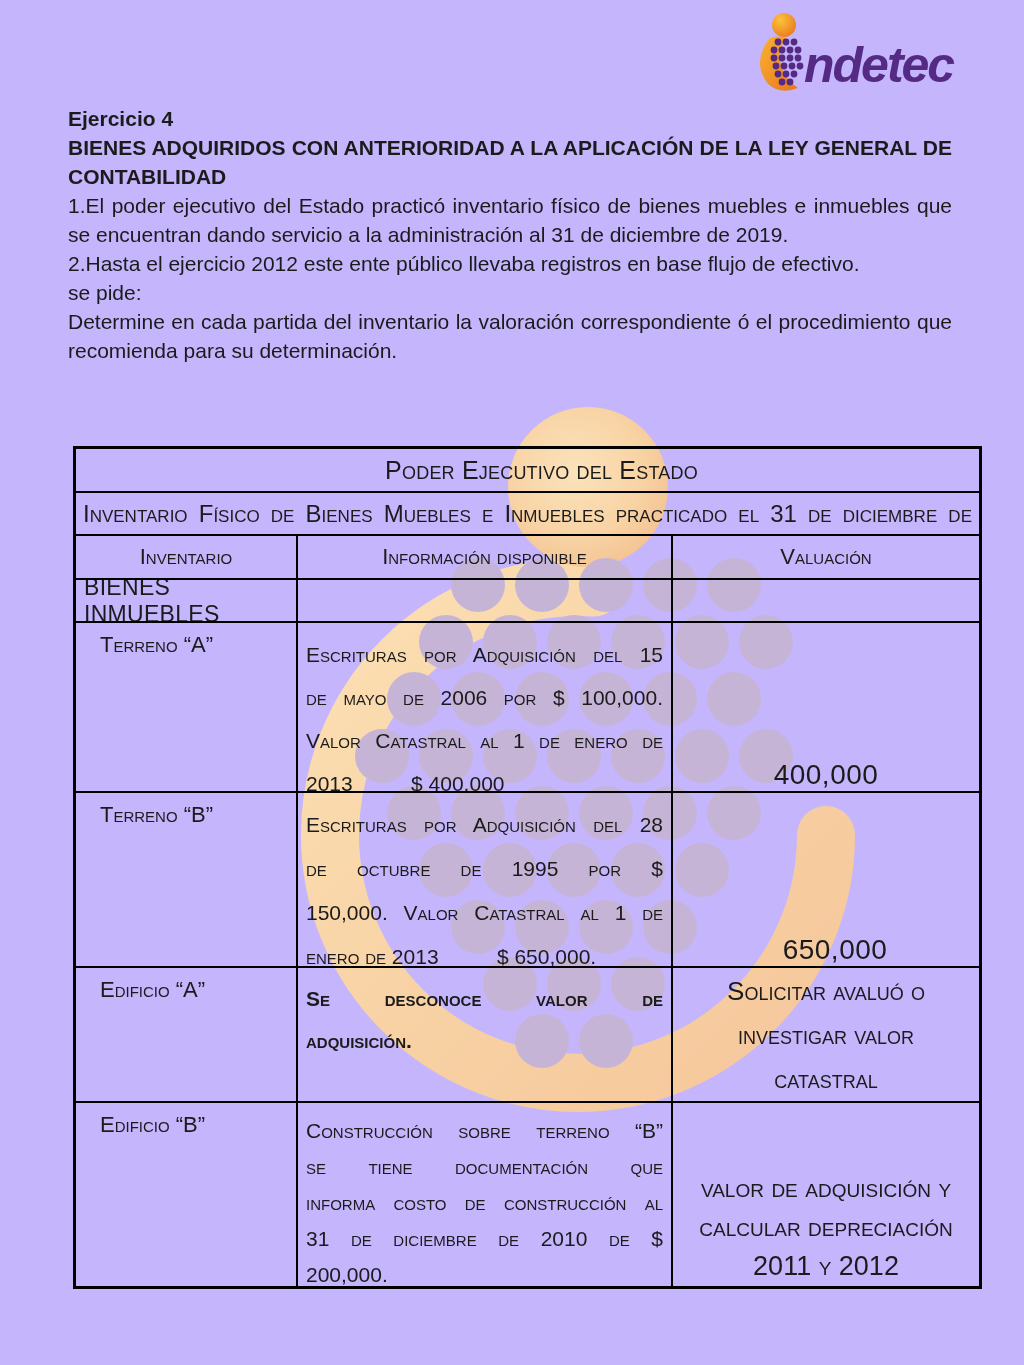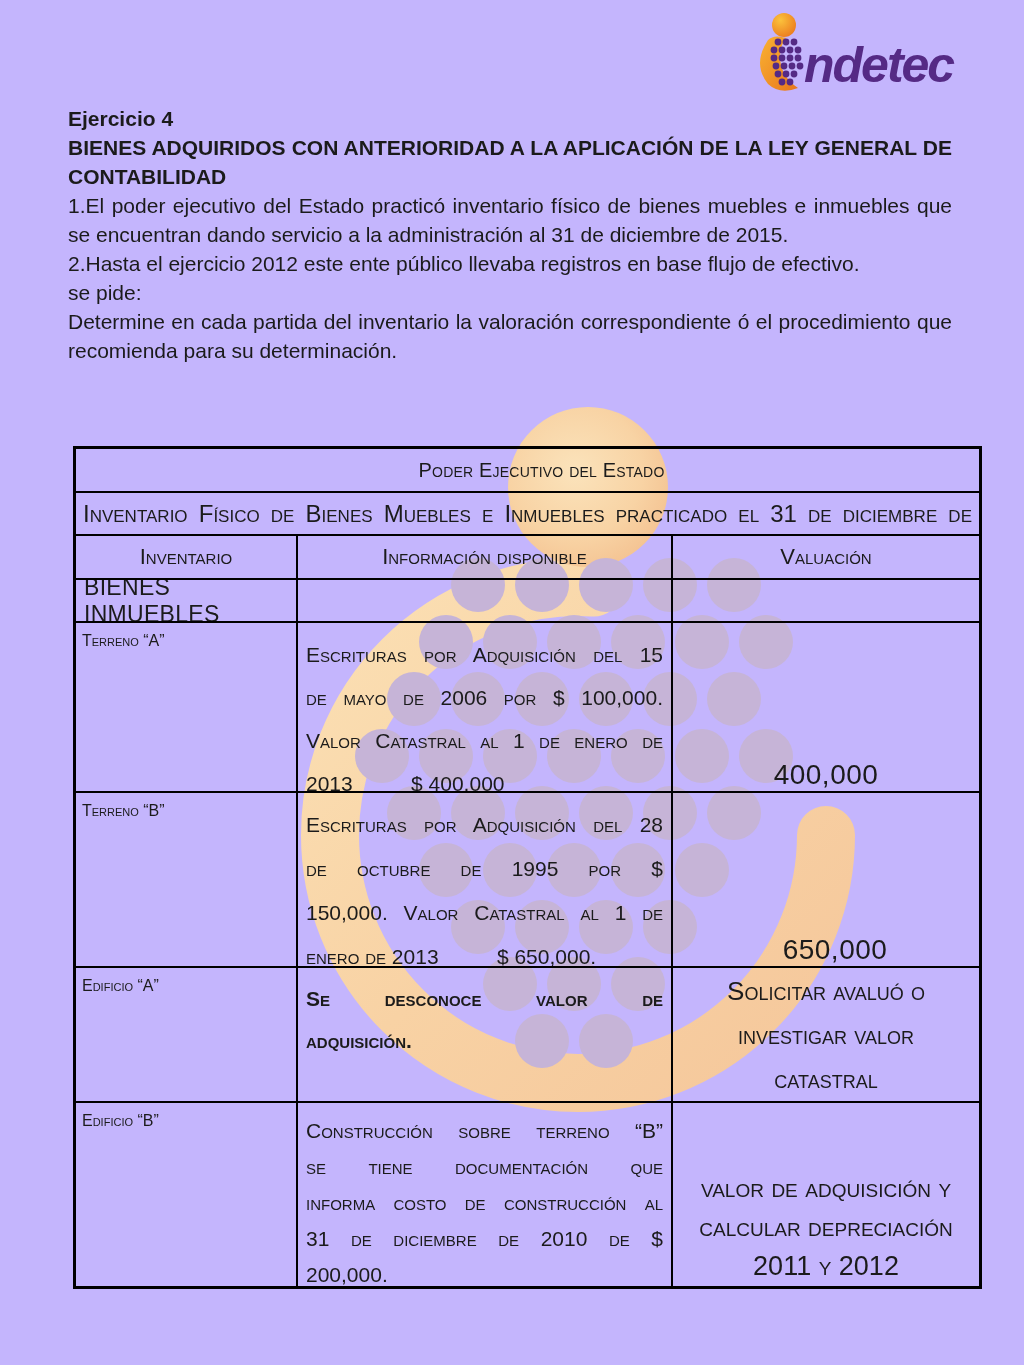--- a/index.html
+++ b/index.html
@@ -36,37 +36,37 @@
     border-bottom:2px solid #000;
     box-sizing:border-box;
     overflow:hidden;
   }
   .lc{border-right:none;}
   .lr{border-bottom:none;}
   .span3{grid-column:1 / 4;}
   .sc{font-variant:small-caps;}
   .t-title{
     display:flex;align-items:center;justify-content:center;
-    font-size:20px;letter-spacing:.2px;padding-left:28px;
+    font-size:25px;letter-spacing:.2px;padding-left:28px;
   }
   .t-sub{
     display:block;font-size:24px;line-height:41px;
     padding:0 7px;
     text-align:justify;text-align-last:justify;
   }
   .t-colhead{
     display:flex;align-items:center;justify-content:center;
     font-size:22px;
   }
   .t-section{
     display:flex;align-items:center;
     font-size:23px;padding-left:8px;letter-spacing:.3px;
   }
   .name-cell{
-    font-size:16px;padding:9px 4px 0 6px;
+    font-size:22px;padding:9px 4px 0 24px;
   }
   .info-cell{padding:10px 8px 0 8px;font-size:21px;}
   .jline{text-align:justify;text-align-last:justify;}
   .jl-last{text-align-last:left;white-space:pre-wrap;}
   .lh-a .jline{line-height:43px;}
   .lh-b .jline{line-height:44px;}
   .lh-c .jline{line-height:42px;font-weight:bold;}
   .lh-d .jline{line-height:36px;}
   .val-cell{display:flex;justify-content:center;text-align:center;}
   .val-num{align-items:center;font-size:28px;letter-spacing:.5px;}
@@ -186,21 +186,21 @@
     </g>
 
     <circle cx="34" cy="15" r="12" fill="url(#ball)"></circle>
 
     <text x="54" y="72" font-family="Liberation Sans, sans-serif" font-size="50" font-weight="bold" font-style="italic" letter-spacing="-2" fill="#552a85">ndetec</text>
   </svg>
 
   <div class="intro">
     <div class="b">Ejercicio 4</div>
     <div class="b jpara">BIENES ADQUIRIDOS CON ANTERIORIDAD A LA  APLICACIÓN DE LA LEY GENERAL DE CONTABILIDAD</div>
-    <div class="jpara">1.El poder ejecutivo del Estado practicó inventario físico de bienes muebles e inmuebles que se encuentran dando servicio a la administración al 31 de diciembre de 2015.</div>
+    <div class="jpara">1.El poder ejecutivo del Estado practicó inventario físico de bienes muebles e inmuebles que se encuentran dando servicio a la administración al 31 de diciembre de 2019.</div>
     <div class="jpara">2.Hasta el ejercicio 2012 este ente público llevaba registros en base flujo de efectivo.</div>
     <div>se pide:</div>
     <div class="jpara">Determine en cada partida del inventario la valoración correspondiente ó el procedimiento que recomienda para su determinación.</div>
   </div>
 
   <div class="tbl">
 
     <div class="c lc span3 sc t-title">Poder Ejecutivo del Estado</div>
 
     <div class="c lc span3 sc t-sub">Inventario Físico de Bienes Muebles e Inmuebles practicado el 31 de diciembre de 2012</div>

